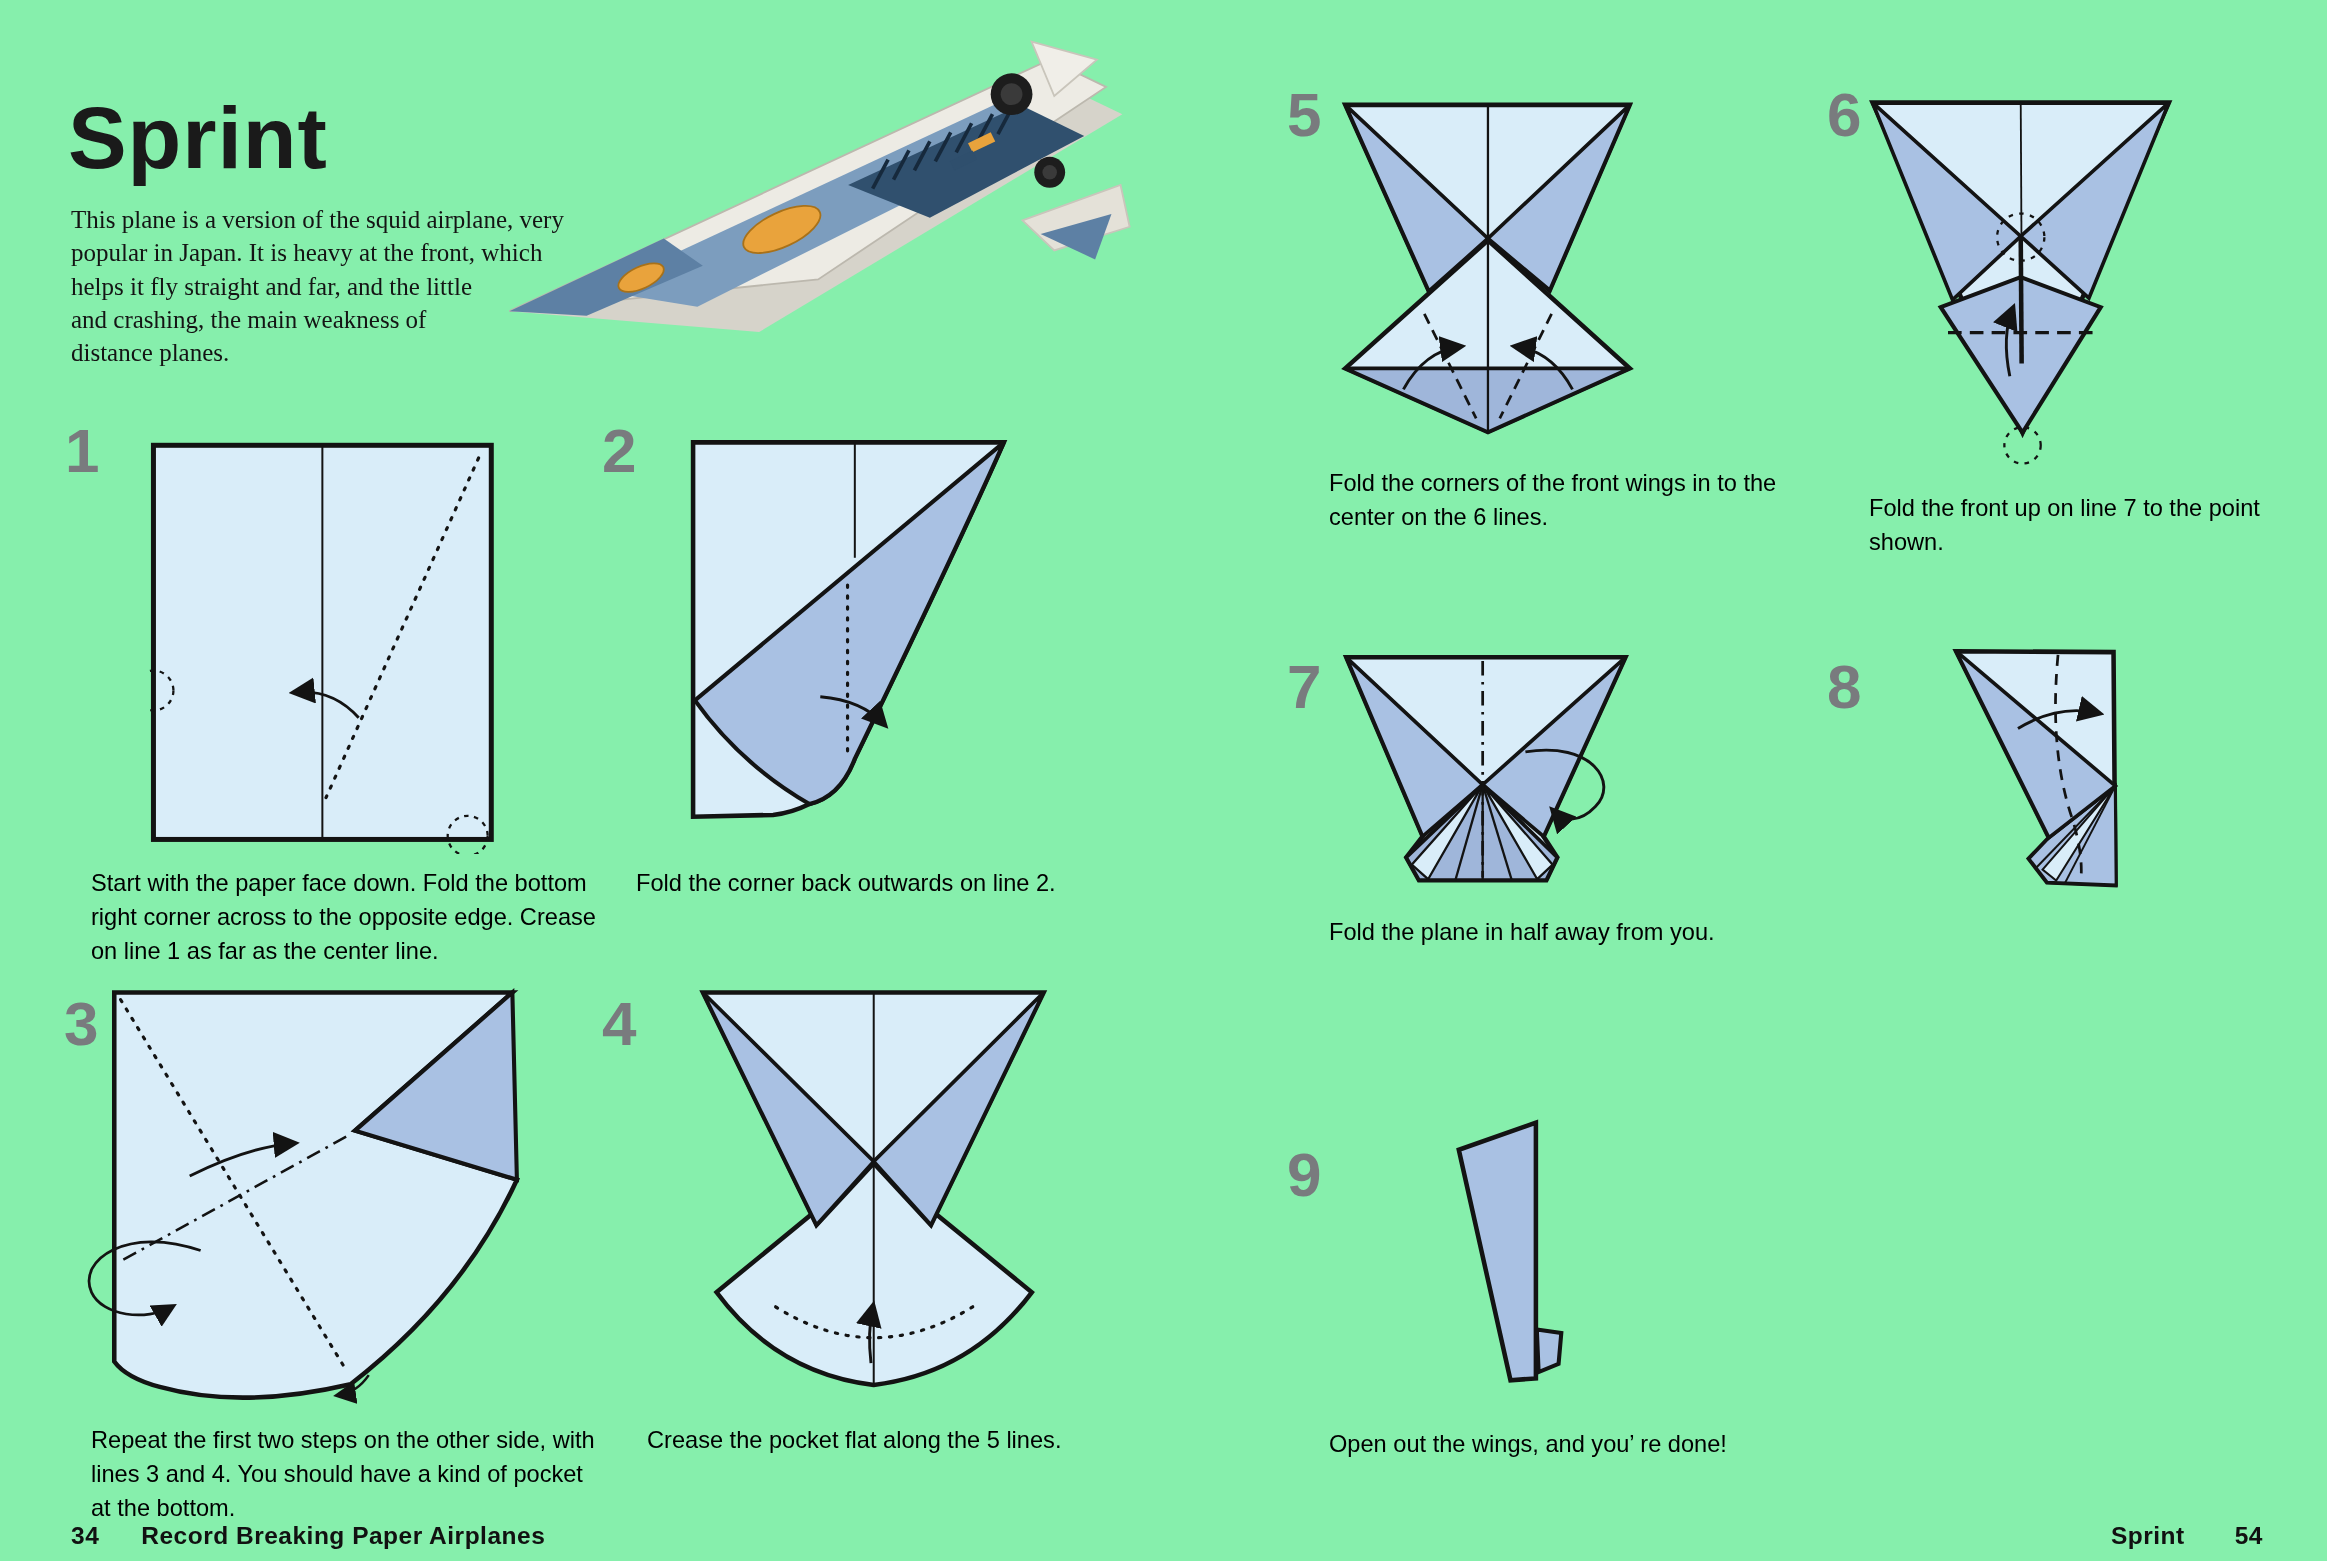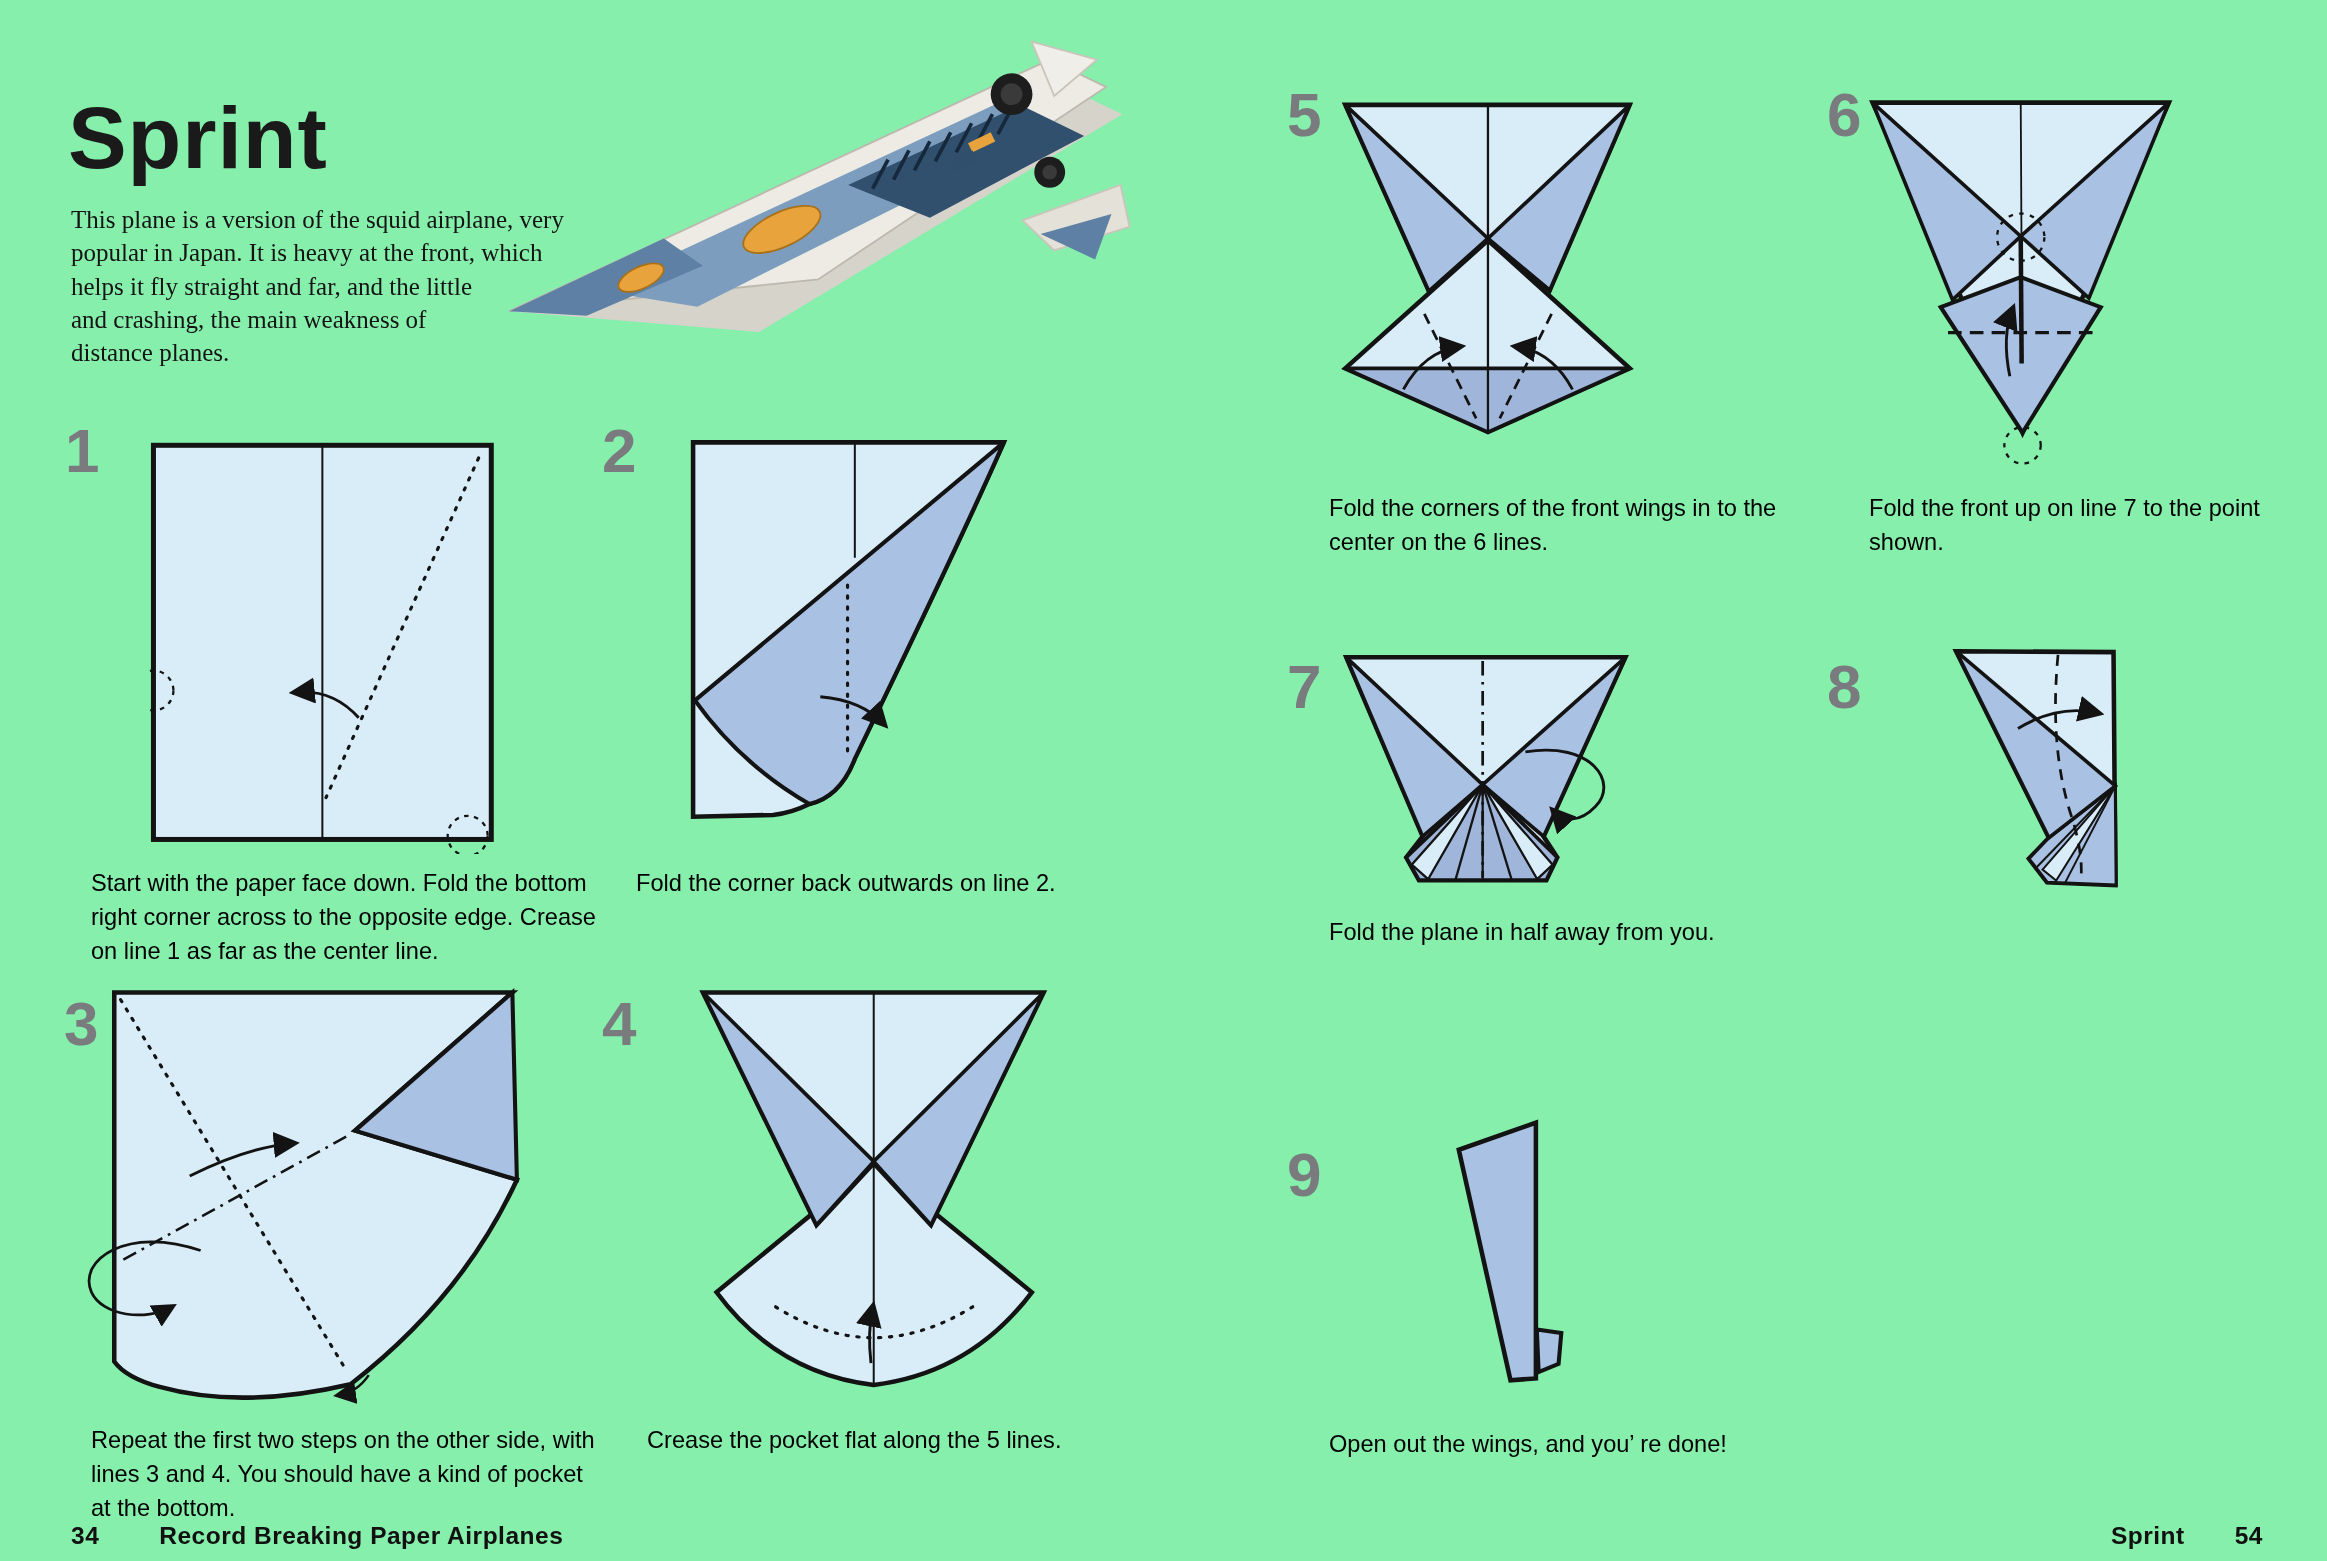--- a/index.html
+++ b/index.html
@@ -10,27 +10,27 @@
   .intro{position:absolute;left:71px;top:178px;font-family:"Liberation Serif","DejaVu Serif",serif;
          font-size:25px;line-height:1.33;color:#141414;}
   .intro span{display:block;}
   .n{position:absolute;font-size:62px;font-weight:700;color:#797b7e;line-height:1;}
   .cap{position:absolute;font-size:23.6px;line-height:1.45;color:#000;margin:0;}
   .cap span{display:block;}
   .dgm{position:absolute;}
   .photo{position:absolute;left:459px;top:7.3px;}
   .footer{position:absolute;top:1522px;display:flex;align-items:baseline;
           font-weight:700;font-size:24.5px;letter-spacing:0.5px;color:#111;}
-  #footer-left{left:71px;gap:60px;}
+  #footer-left{left:71px;gap:42px;}
   #footer-right{right:64px;gap:50px;}
   #n1{left:65px;top:420px}   #d1{left:148px;top:438px}   #c1{left:91px;top:866px}
   #n2{left:602px;top:420px}  #d2{left:684px;top:435px}   #c2{left:636px;top:866px}
   #n3{left:64px;top:993px}  #d3{left:55px;top:987px}   #c3{left:91px;top:1423px}
   #n4{left:602px;top:993px} #d4{left:689px;top:987px}  #c4{left:647px;top:1423px}
-  #n5{left:1287px;top:84px}  #d5{left:1338px;top:91px}  #c5{left:1329px;top:491px}
+  #n5{left:1287px;top:84px}  #d5{left:1338px;top:91px}  #c5{left:1329px;top:466px}
   #n6{left:1827px;top:84px}  #d6{left:1866px;top:89px}   #c6{left:1869px;top:491px}
   #n7{left:1287px;top:656px} #d7{left:1339px;top:650px}  #c7{left:1329px;top:915px}
   #n8{left:1827px;top:656px} #d8{left:1947px;top:642px}  #c8{left:1869px;top:915px}
   #n9{left:1287px;top:1144px}#d9{left:1447px;top:1115px} #c9{left:1329px;top:1427px}
 </style>
 </head>
 <body>
 
 <div class="spread">
 

